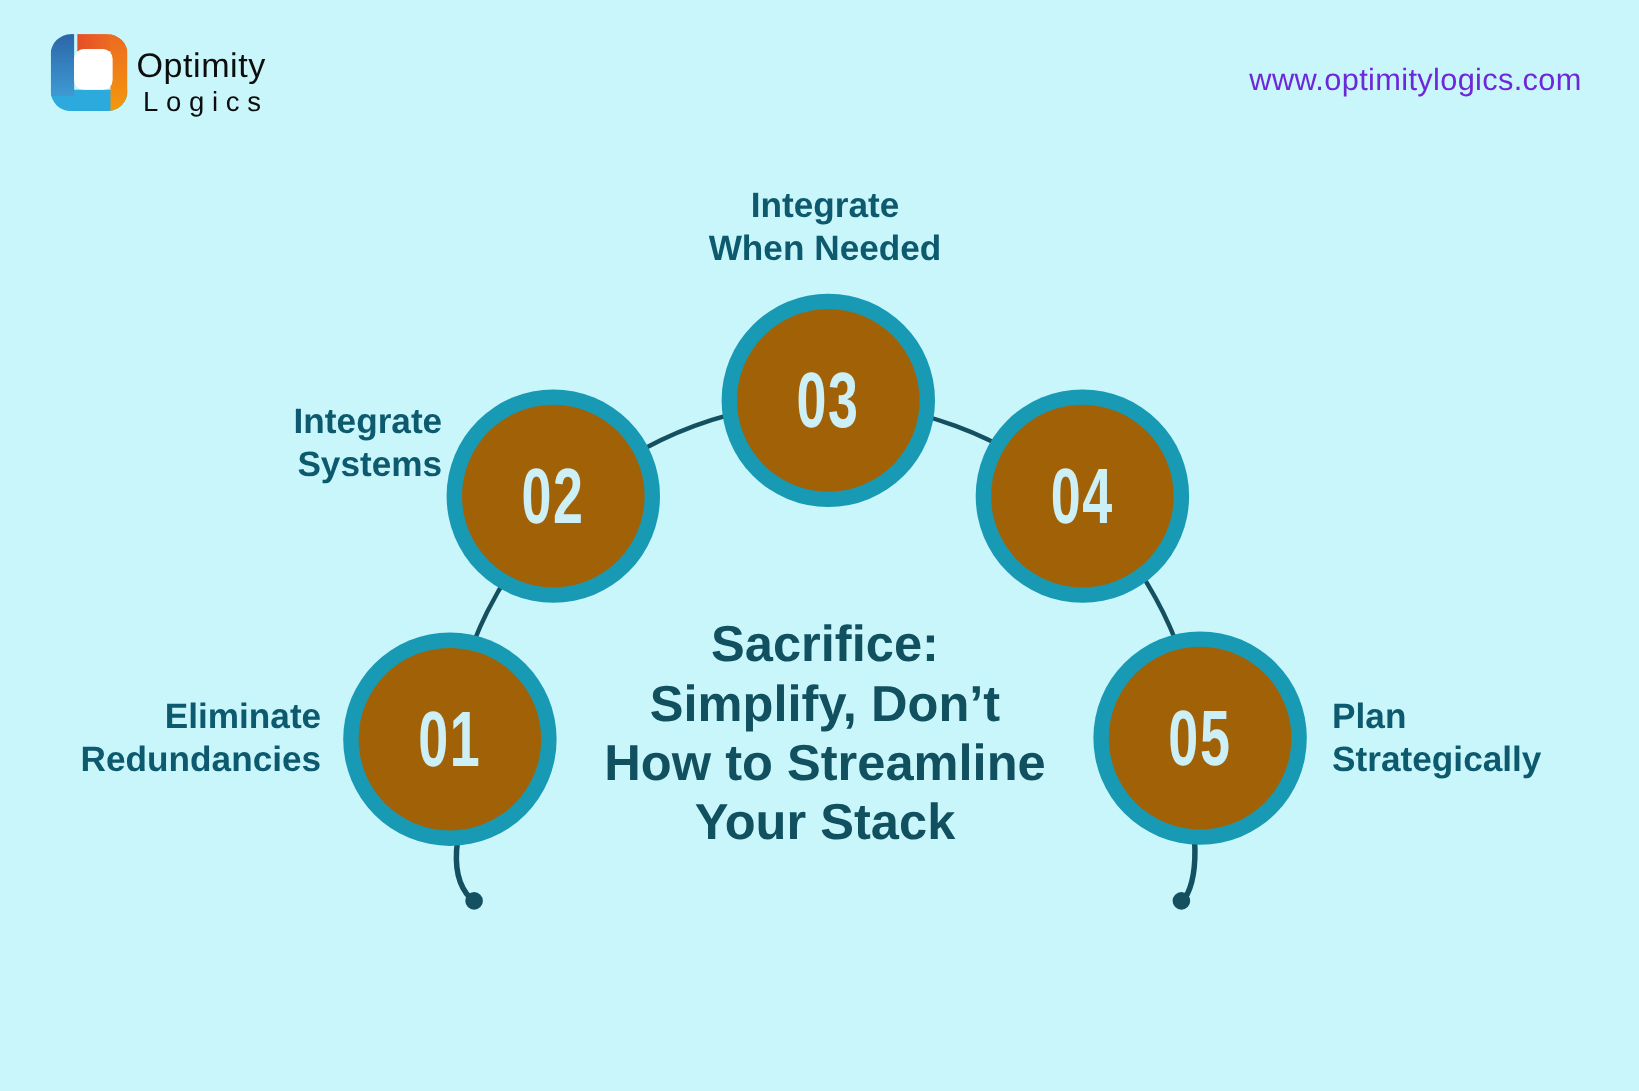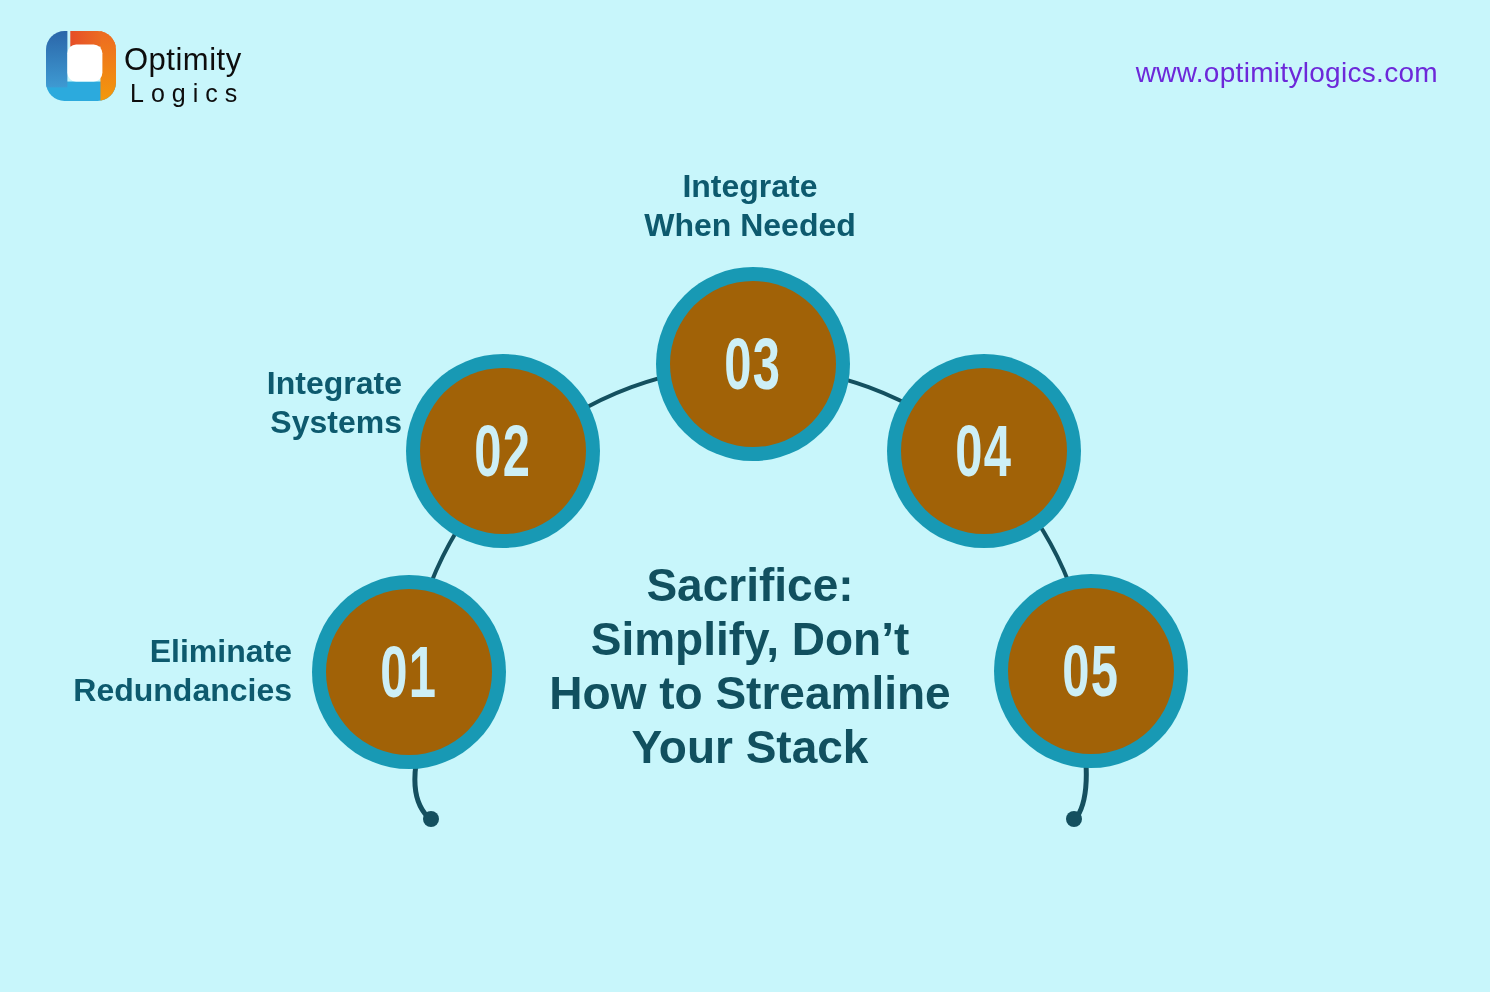--- a/index.html
+++ b/index.html
@@ -138,20 +138,24 @@
     <div>Integrate</div>
     <div>Systems</div>
   </div>
 
   <div class="step-label align-center" style="left:750px;top:167px;transform:translateX(-50%);">
     <div>Integrate</div>
     <div>When Needed</div>
   </div>
 
 
+  <div class="step-label align-left" style="left:1211px;top:632px;">
+    <div>Plan</div>
+    <div>Strategically</div>
+  </div>
 
   <div class="main-title">
     <div class="title-group1">
       <div>Sacrifice:</div>
       <div>Simplify, Don’t</div>
     </div>
     <div class="title-group2">
       <div>How to Streamline</div>
       <div>Your Stack</div>
     </div>

